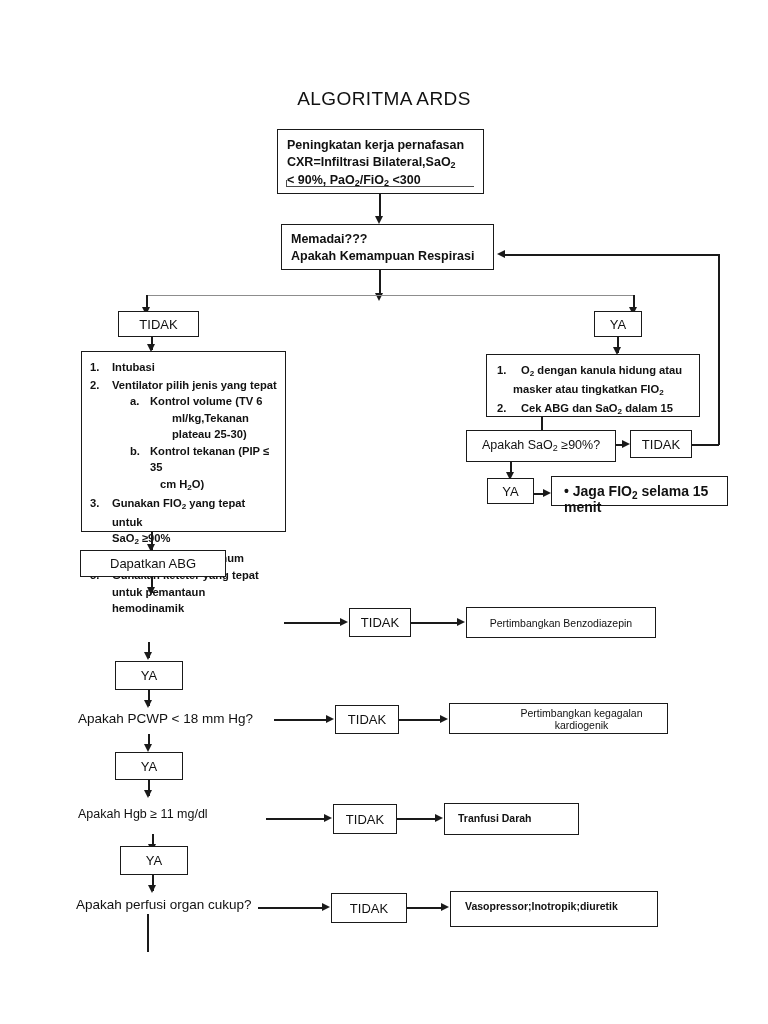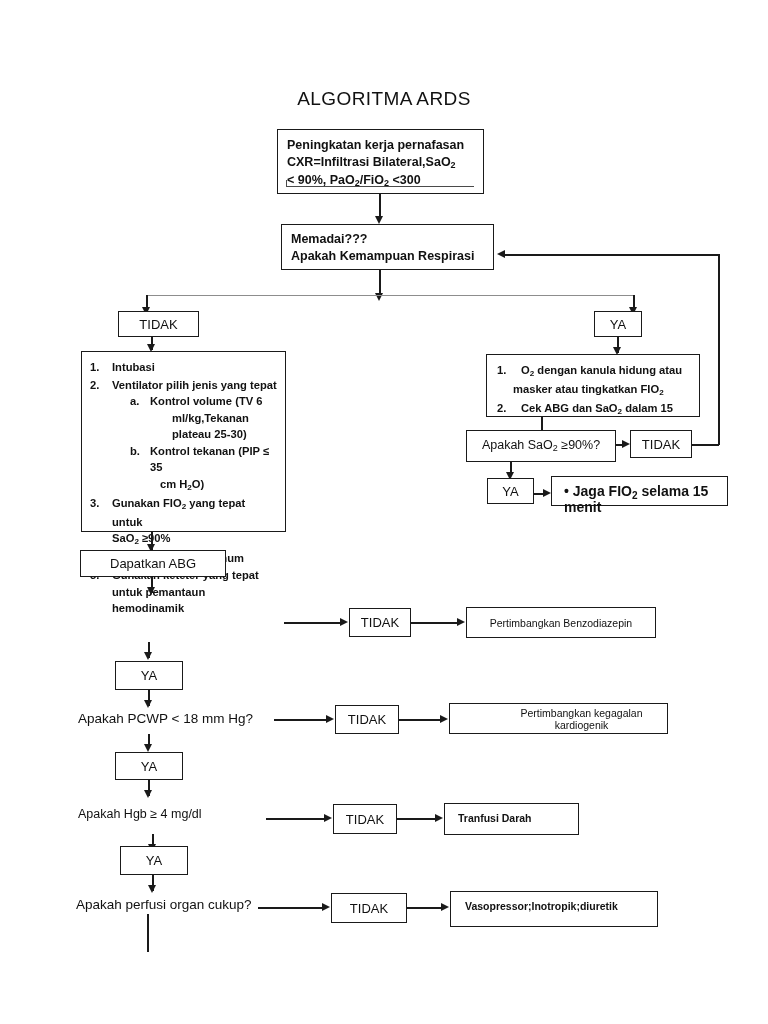--- a/index.html
+++ b/index.html
@@ -221,21 +221,21 @@
 
   <div class="ln v" style="left:148px;top:734px;height:14px;"></div>
   <div class="ar down" style="left:144px;top:744px;"></div>
   <div class="node ctr lbl" style="left:115px;top:752px;width:68px;height:28px;">
     <span>YA</span>
   </div>
   <div class="ln v" style="left:148px;top:780px;height:16px;"></div>
   <div class="ar down" style="left:144px;top:790px;"></div>
 
   <div class="freetext q2" style="left:78px;top:805px;width:230px;">
-    <span>Apakah Hgb ≥ 4 mg/dl</span>
+    <span>Apakah Hgb ≥ 11 mg/dl</span>
   </div>
   <div class="ln h" style="left:266px;top:818px;width:62px;"></div>
   <div class="ar right" style="left:324px;top:814px;"></div>
   <div class="node ctr lbl" style="left:333px;top:804px;width:64px;height:30px;">
     <span>TIDAK</span>
   </div>
   <div class="ln h" style="left:397px;top:818px;width:42px;"></div>
   <div class="ar right" style="left:435px;top:814px;"></div>
   <div class="node sm" style="left:444px;top:803px;width:135px;height:32px;">
     <div class="pad" style="padding:8px 0 0 13px;">

